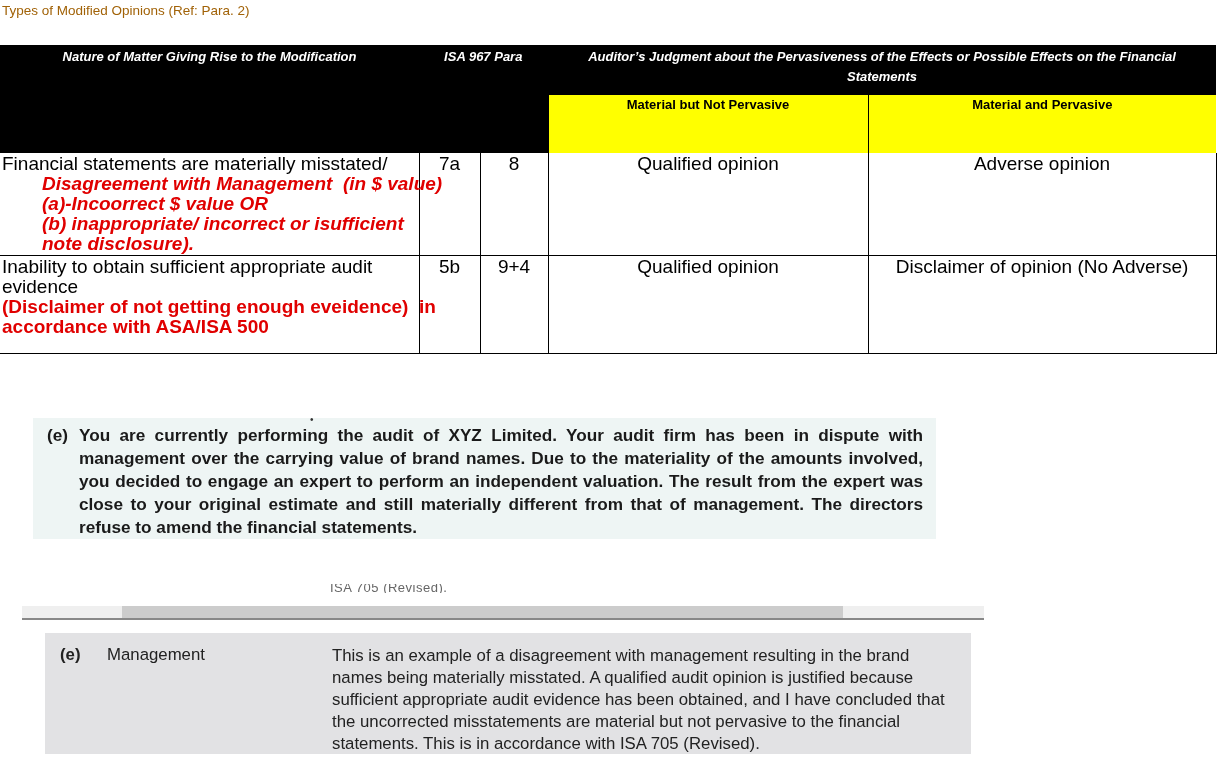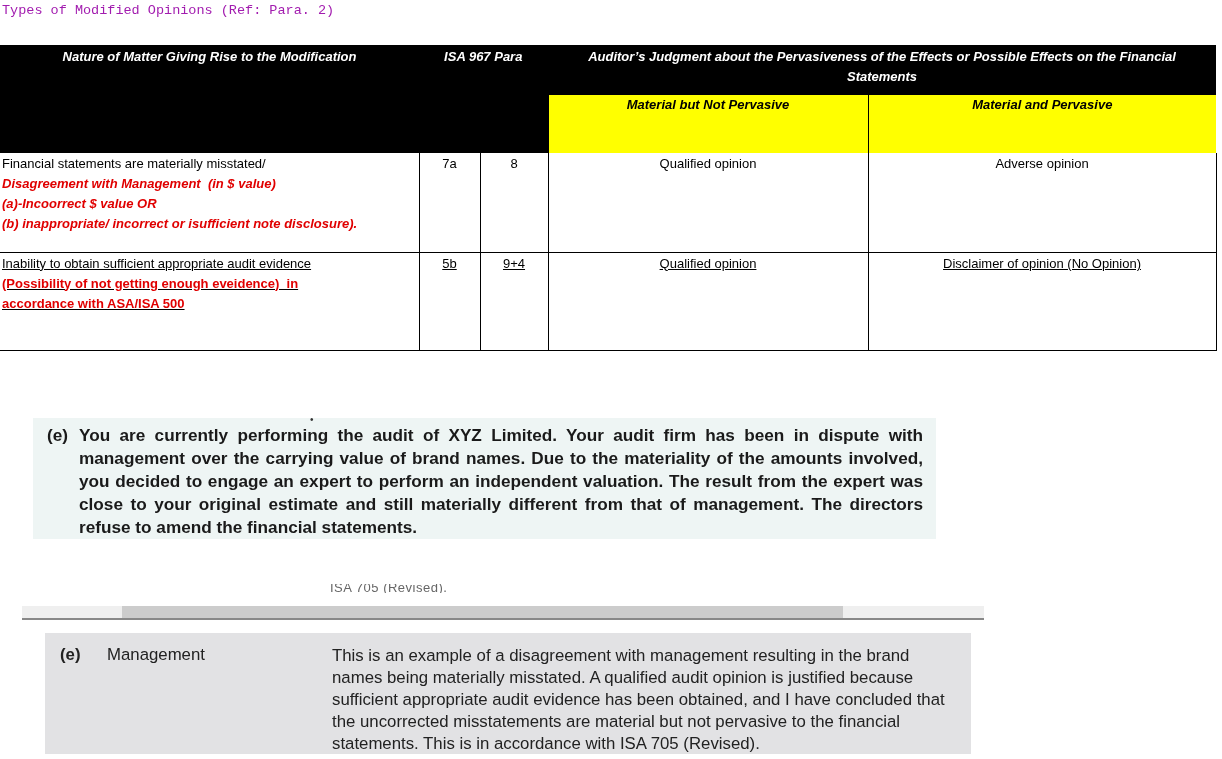--- a/index.html
+++ b/index.html
@@ -1,49 +1,49 @@
 <!DOCTYPE html>
 <html><head>
   <meta charset="utf-8">
   <style>
     * { box-sizing: border-box; margin: 0; padding: 0; }
     html, body { width: 1222px; height: 759px; background: #ffffff; overflow: hidden; position: relative; }
     body { font-family: "Liberation Sans", sans-serif; color: #000; }
 
     .page-title {
       position: absolute; left: 2px; top: 3px;
-      font-family: Liberation Mono, monospace;
-      font-size: 13.5px; color: #a21caf; text-align: center;
+      font-family: Liberation Sans, sans-serif;
+      font-size: 13.5px; color: #a16207; text-align: center;
     }
 
     
     .opinions-table {
       position: absolute; left: 0; top: 45px;
       width: 1216px; border-collapse: collapse; table-layout: fixed;
       font-size: 13px;
       padding-left: 35px;
     }
     .opinions-table td { vertical-align: top; }
     .hdr-black { background: #000; color: #fff; font-weight: bold; font-style: italic; text-align: center; }
     .hdr-row1 td { height: 50px; padding: 2px 6px 0 6px; line-height: 20px; font-size: 13px; }
     .hdr-row2 td { height: 58px; }
     .hdr-yellow {
-      background: #ffff00; color: #000; font-weight: bold; font-style: italic;
+      background: #ffff00; color: #000; font-weight: bold; 
       text-align: center; padding-top: 1px; font-size: 13px; line-height: 18px;
       border-left: 1px solid #000;
     }
     .body-row td {
       border: 1px solid #000; border-top: none;
-      padding: 1px 2px; line-height: 20px; font-size: 13px;
+      padding: 1px 2px; line-height: 20px; font-size: 19px;
     }
     .body-row.r1 td { height: 99px; }
-    .body-row.r2 td { height: 98px; text-decoration: underline; }
+    .body-row.r2 td { height: 98px; }
     .body-row td:first-child { border-left: none; }
     .body-row td.c { text-align: center; }
-    .red-bi { color: #e00000; font-weight: bold; font-style: italic; }
+    .red-bi { color: #e00000; font-weight: bold; font-style: italic; margin-left: 40px; }
     .red-b { color: #e00000; font-weight: bold; }
 
     
     .question-box {
       position: absolute; left: 33px; top: 418px; width: 903px; height: 121px;
       background: #eef5f4;
     }
     .question-dot { position: absolute; left: 277px; top: -4px; font-size: 10px; color: #333; }
     .question-text {
       position: absolute; left: 14px; top: 6px; width: 876px;
@@ -110,27 +110,27 @@
       <div class="red-bi">(b) inappropriate/ incorrect or isufficient note disclosure).</div>
     </td>
     <td class="c">7a</td>
     <td class="c">8</td>
     <td class="c">Qualified opinion</td>
     <td class="c">Adverse opinion</td>
   </tr>
   <tr class="body-row r2">
     <td>
       <div>Inability to obtain sufficient appropriate audit evidence</div>
-      <div class="red-b" style="white-space:pre;">(Possibility of not getting enough eveidence)  in</div>
+      <div class="red-b" style="white-space:pre;">(Disclaimer of not getting enough eveidence)  in</div>
       <div class="red-b">accordance with ASA/ISA 500</div>
     </td>
     <td class="c">5b</td>
     <td class="c">9+4</td>
     <td class="c">Qualified opinion</td>
-    <td class="c">Disclaimer of opinion (No Opinion)</td>
+    <td class="c">Disclaimer of opinion (No Adverse)</td>
   </tr>
 </tbody>
   </table>
 
 <div class="question-box">
   <span class="question-dot">•</span>
   <div class="question-text">
     <span class="question-label">(e)</span>
     <span class="question-body">You are currently performing the audit of XYZ Limited. Your audit firm has been in dispute with management over the carrying value of brand names. Due to the materiality of the amounts involved, you decided to engage an expert to perform an independent valuation. The result from the expert was close to your original estimate and still materially different from that of management. The directors refuse to amend the financial statements.</span>
   </div>

